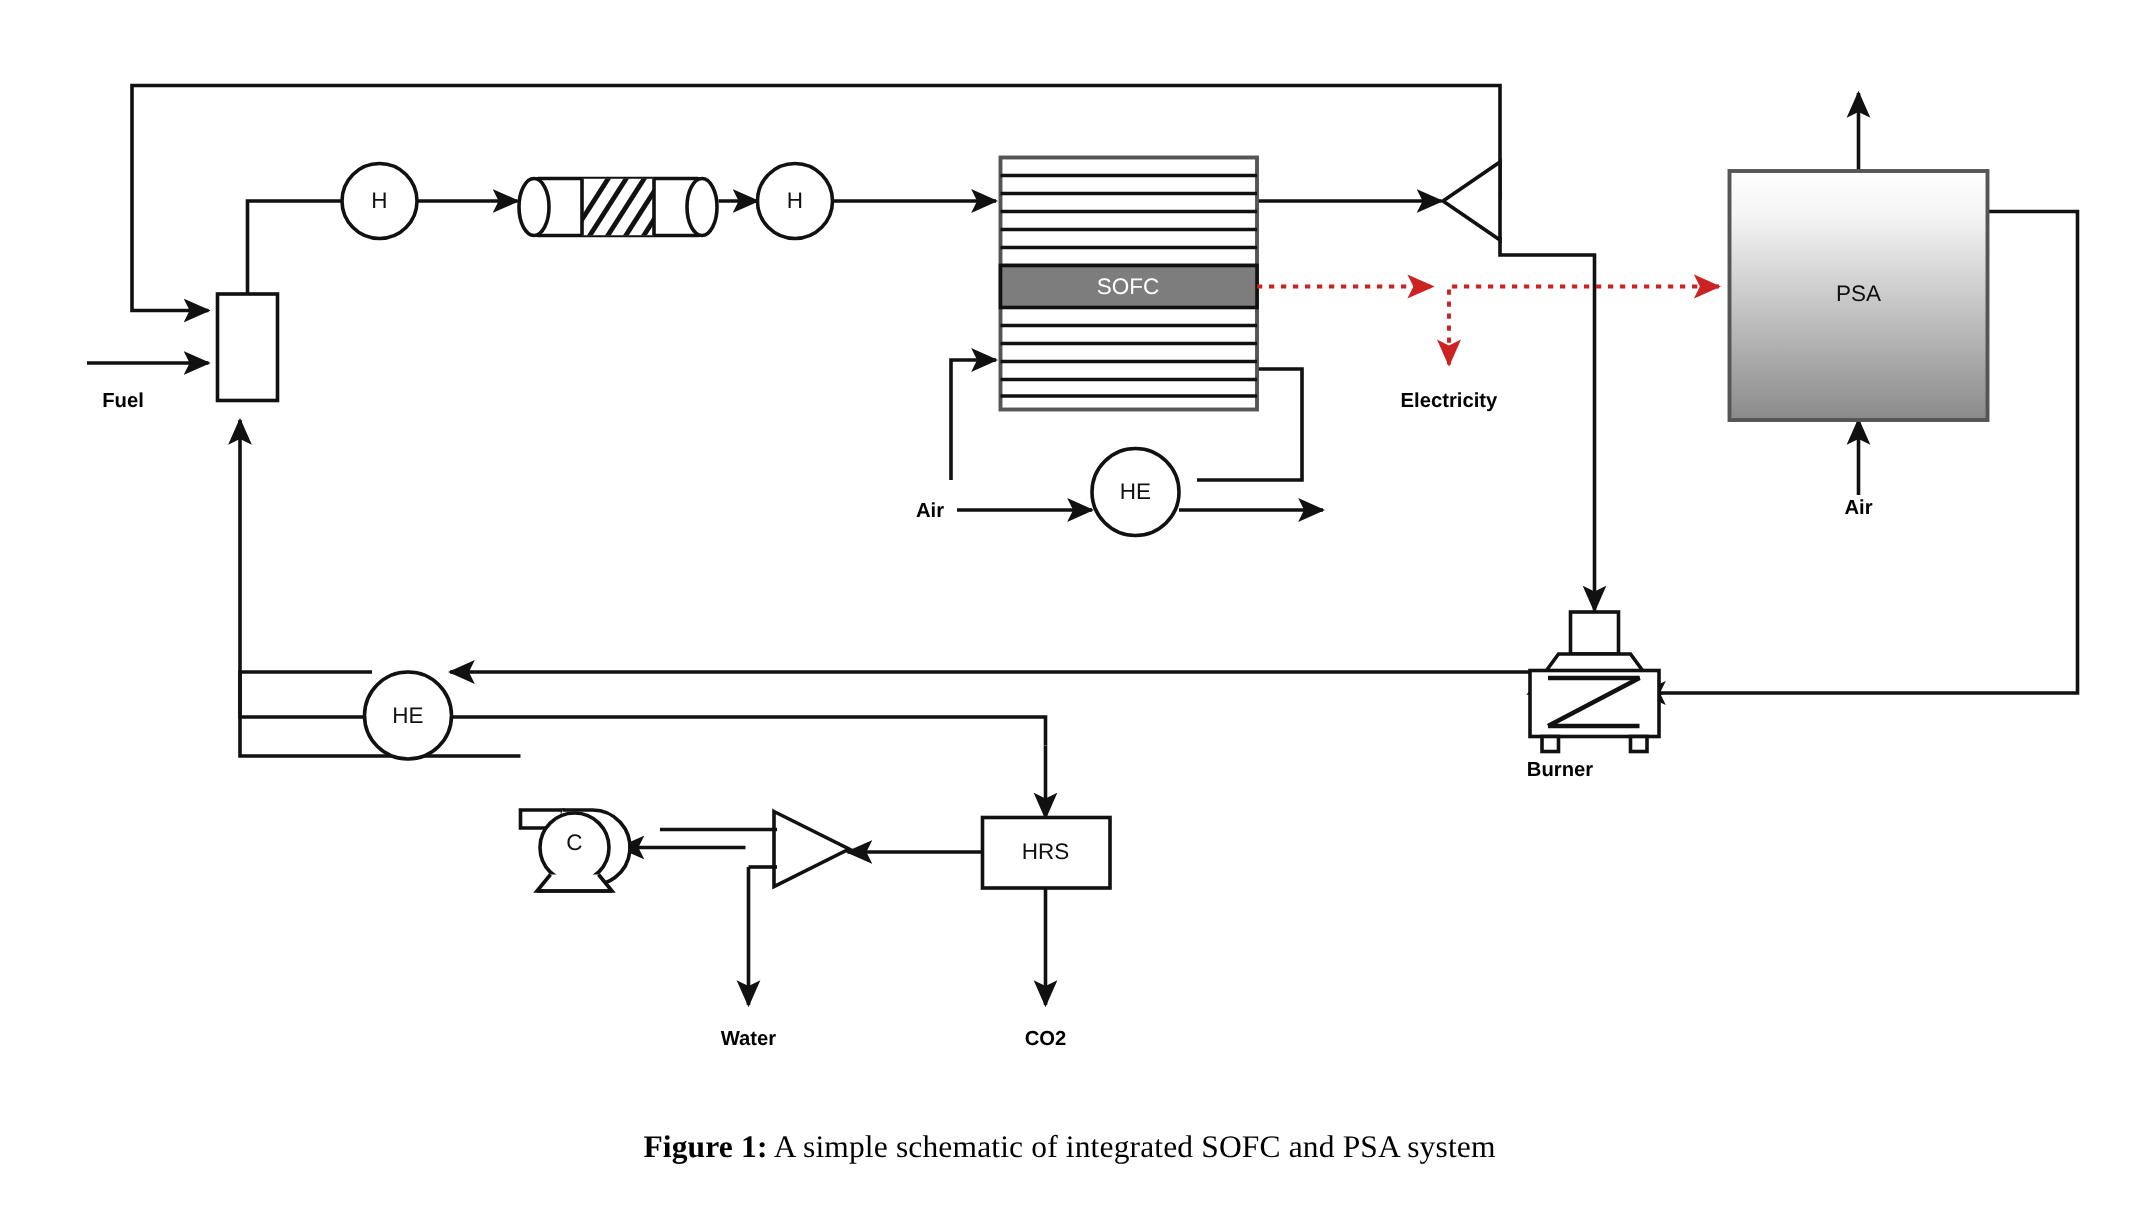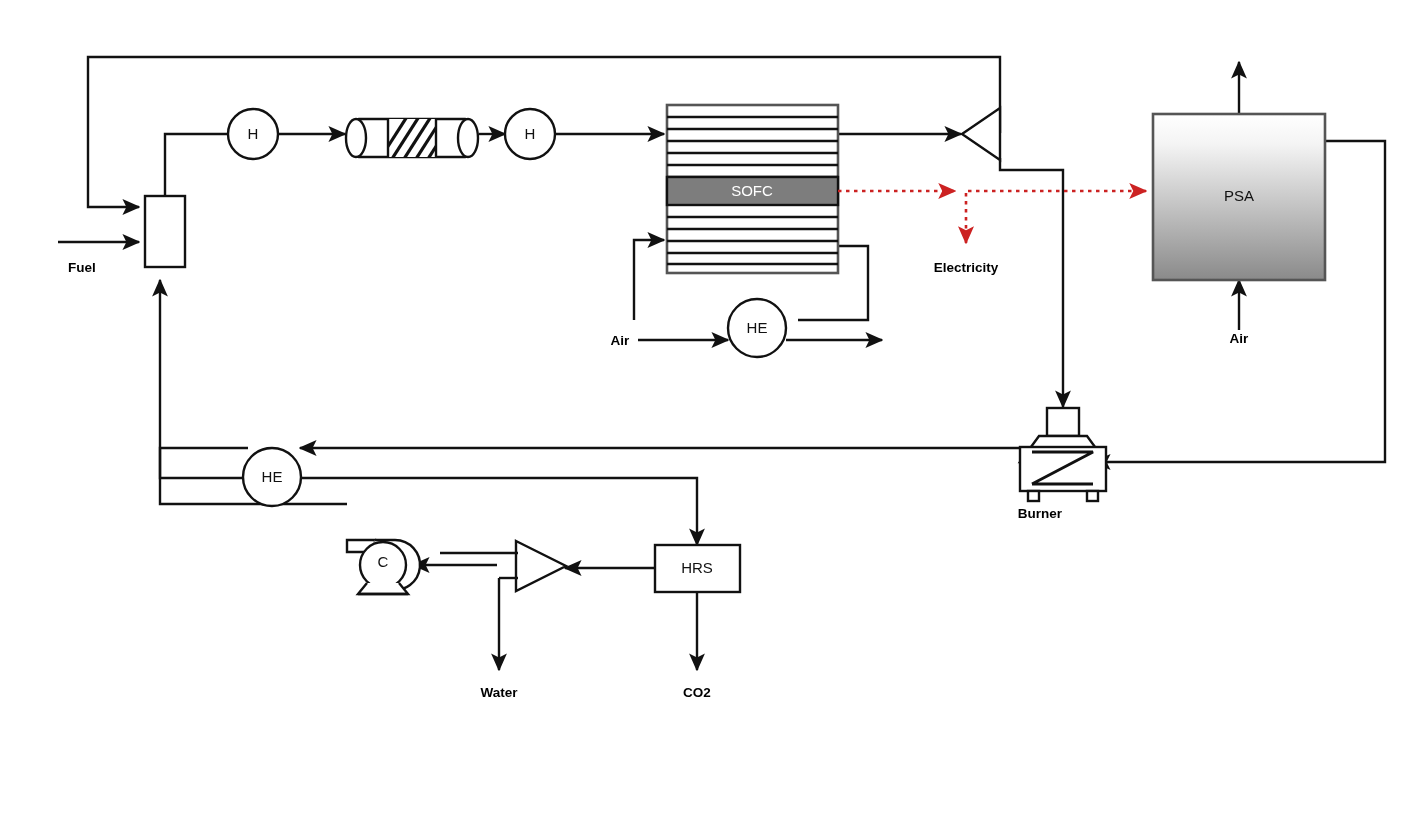--- a/index.html
+++ b/index.html
@@ -296,14 +296,17 @@
 
     <text class="stream-label" x="82" y="268">Fuel</text>
     <text class="stream-label" x="620" y="341">Air</text>
     <text class="stream-label" x="1239" y="339">Air</text>
     <text class="stream-label" x="966" y="268">Electricity</text>
     <text class="stream-label" x="499" y="693">Water</text>
     <text class="stream-label" x="697" y="693">CO2</text>
 
   </svg>
 
+  <div class="caption">
+    <b>Figure 1:</b><span> A simple schematic of integrated SOFC and PSA system</span>
+  </div>
 
 </div>
 
 </body></html>

